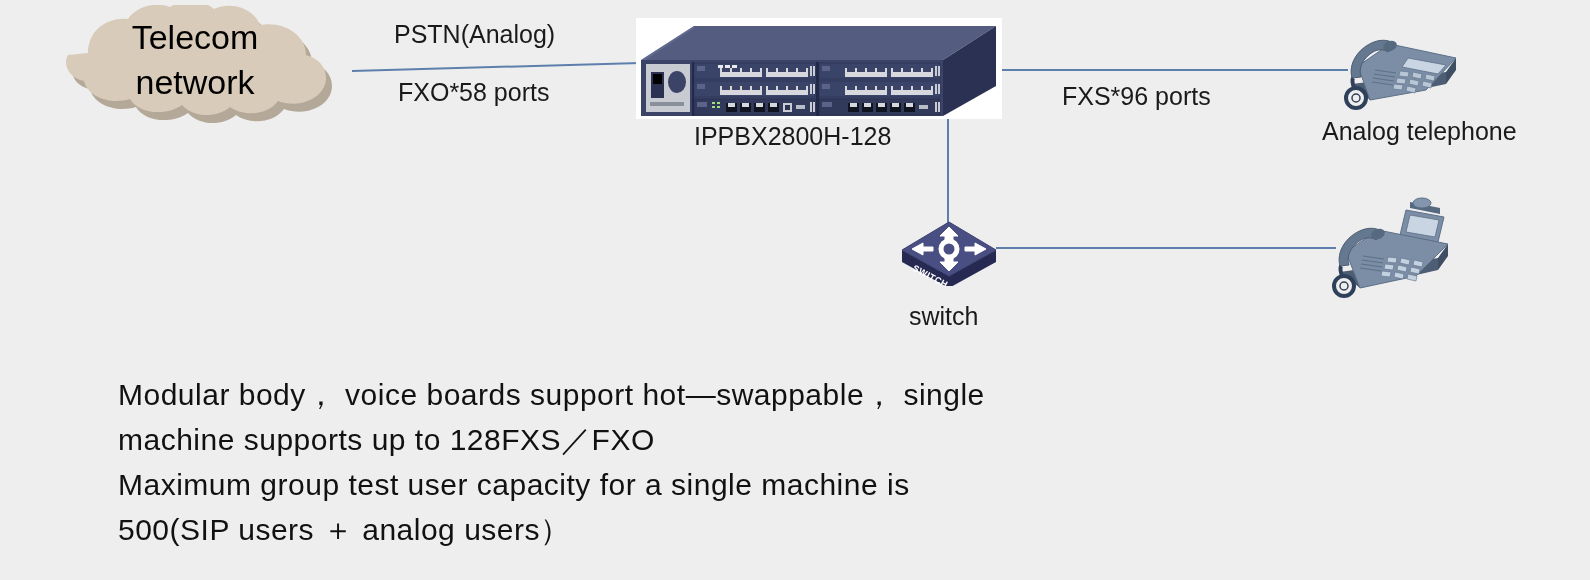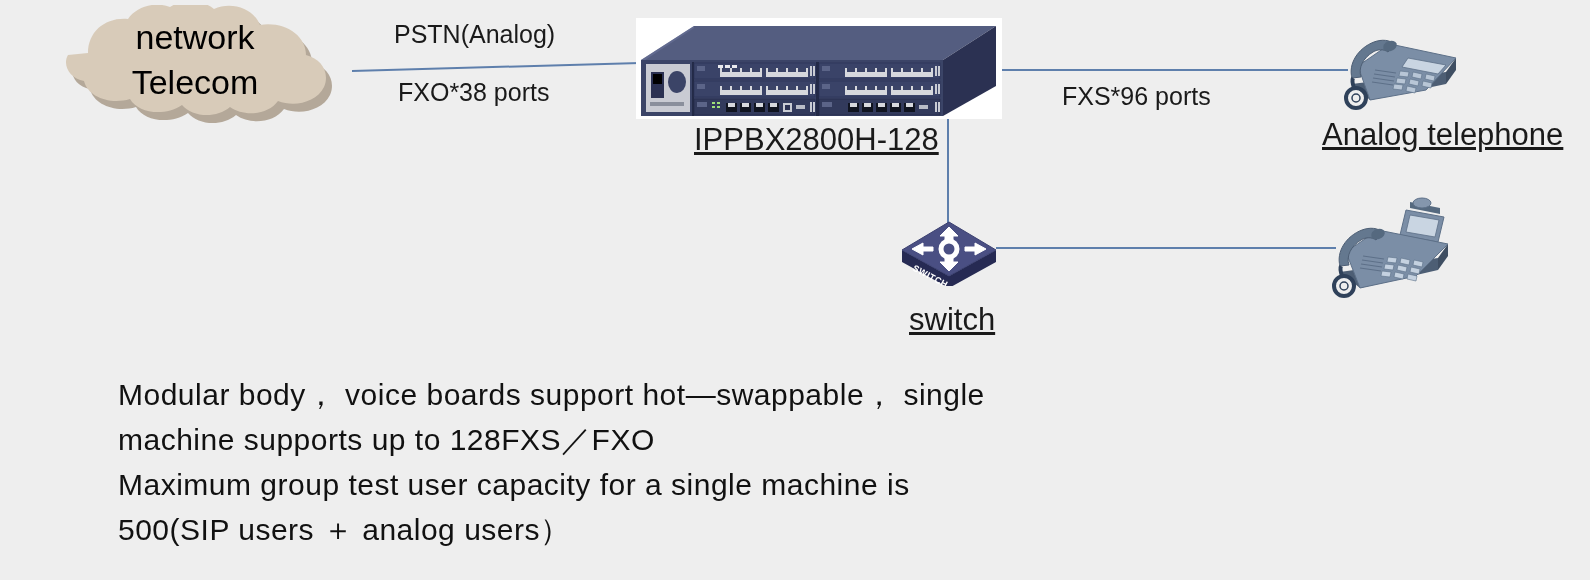--- a/index.html
+++ b/index.html
@@ -25,21 +25,21 @@
   .node { position: absolute; }
 
   
   .label {
     position: absolute;
     color: #1a1a1a;
     white-space: nowrap;
     font-family: "Liberation Sans", sans-serif;
   }
   .link-label { font-size: 25px; }
-  .node-label { font-size: 31px; text-decoration: underline; }
+  .node-label { font-size: 25px; }
 
   
   .wire {
     position: absolute;
     background: #5e7fac;
   }
   .wire-h { height: 2px; }
   .wire-v { width: 2px; }
 
   
@@ -128,27 +128,27 @@
                  C312,54 320,68 314,82
                  C306,98 284,102 268,96
                  C258,110 234,112 220,102
                  C206,114 182,112 172,100
                  C154,112 128,108 120,94
                  C100,100 78,92 74,76
                  C60,74 52,60 58,50 Z" fill="#d8cbb9"></path>
       </g>
     </svg>
     <div class="cloud-text">
+      <div>Telecom</div>
       <div>network</div>
-      <div>Telecom</div>
     </div>
   </div>
 
   <div class="label link-label" style="left:394px; top:20px;text-align:right;">PSTN(Analog)</div>
-  <div class="label link-label" style="left:398px; top:78px;">FXO*38 ports</div>
+  <div class="label link-label" style="left:398px; top:78px;">FXO*58 ports</div>
   <div class="label link-label" style="left:1062px; top:82px;">FXS*96 ports</div>
 
   <div class="node" id="ippbx-node">
     <div class="chassis-bg"></div>
     <svg width="366" height="101" viewBox="0 0 366 101" style="position:absolute;left:0;top:0;">
 
       <polygon points="5,42 58,8 360,8 307,42" fill="#545d80"></polygon>
       <polygon points="5,42 58,8 58,10 6,44" fill="#6a739a" opacity="0.6"></polygon>
 
       <polygon points="307,42 360,8 360,68 307,98" fill="#2b3152"></polygon>

